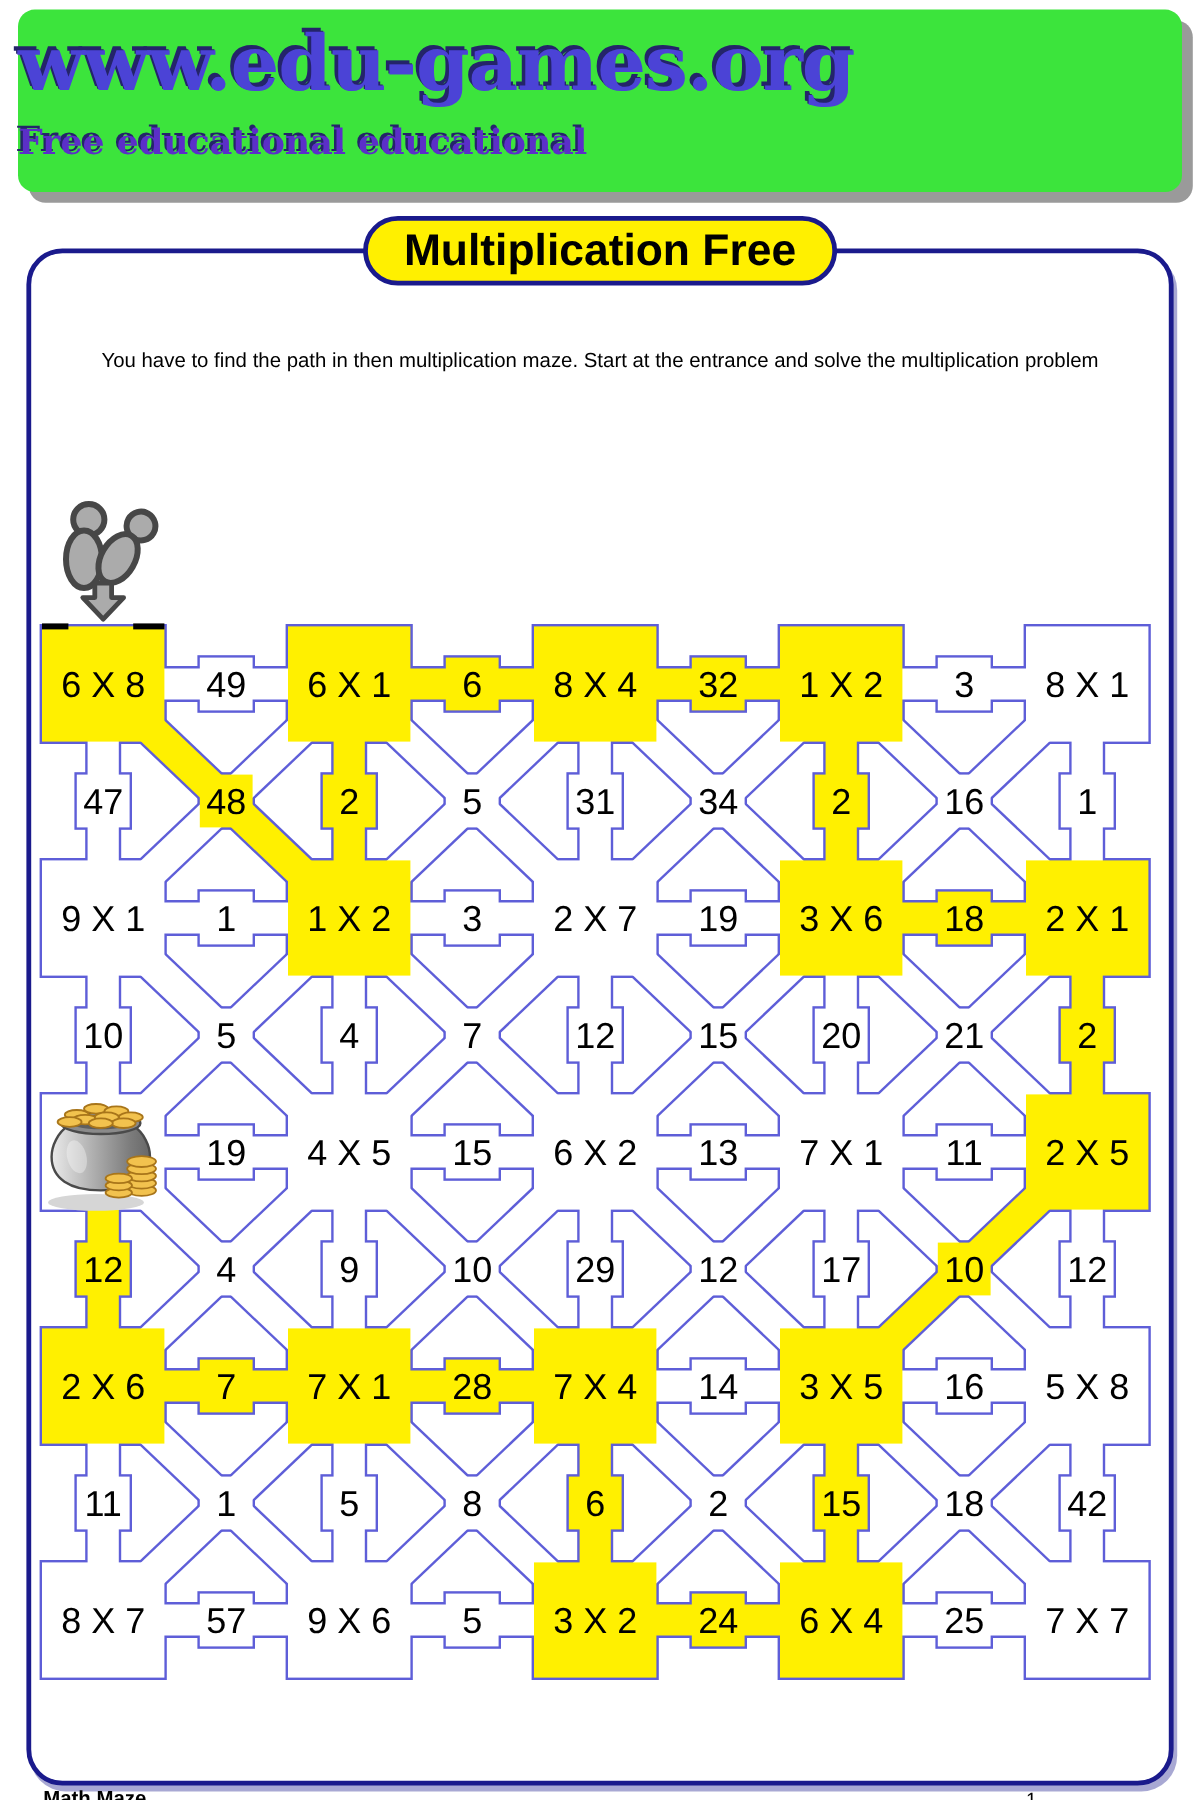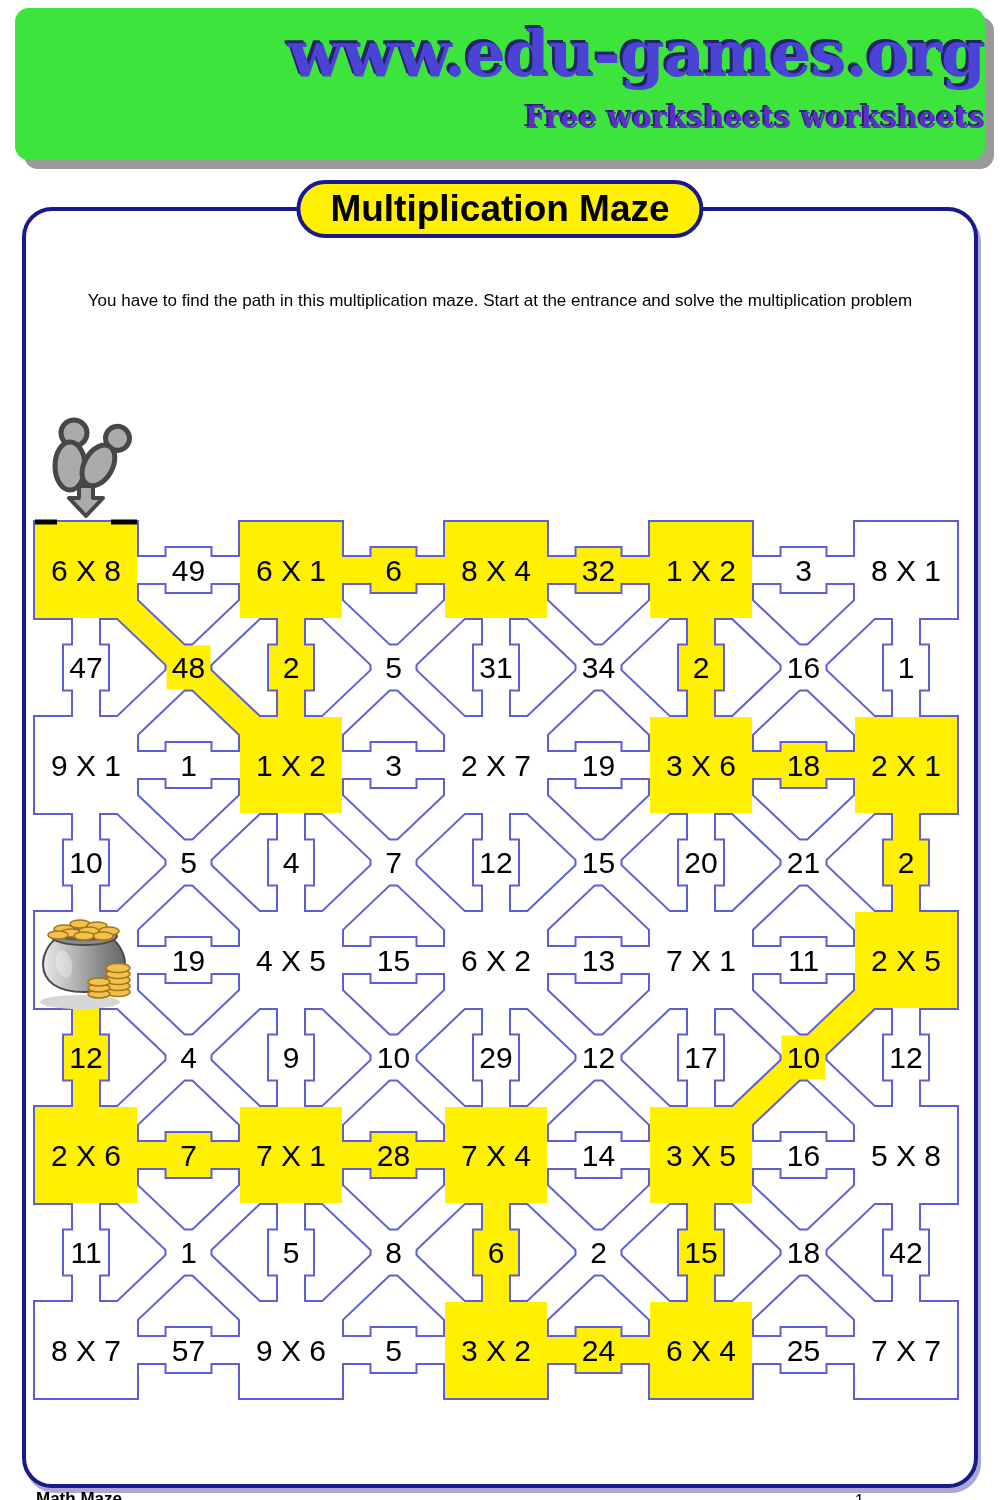--- a/index.html
+++ b/index.html
@@ -4,21 +4,21 @@
 <style>
   * { margin:0; padding:0; box-sizing:border-box; }
   html,body { overflow:hidden; }
   body {
     width:1000px; height:1500px; position:relative; background:#fff;
     font-family:"Liberation Sans", sans-serif;
   }
   .banner {
     position:absolute; left:15px; top:8px; width:970px; height:152px;
     background:var(--banner_green); border-radius:14px;
-    box-shadow:9px 9px 0 #9a9a9a; text-align:right;
+    box-shadow:9px 9px 0 #9a9a9a; text-align:left;
   }
   .banner-title {
     font-family:"DejaVu Serif", serif; font-weight:bold; font-size:64px;
     padding-top:8px; color:var(--banner_title);
     text-shadow:-3px -3px 0 var(--banner_shadow), -1px -1px 0 var(--banner_shadow);
     letter-spacing:-1px;
   }
   .banner-subtitle {
     font-family:"DejaVu Serif", serif; font-weight:bold; font-size:29px;
     margin-top:10px; color:var(--banner_subtitle);
@@ -49,29 +49,29 @@
   }
   .footer-right {
     position:absolute; left:855px; top:1492px; font-size:16px; color:#000; z-index:6;
   }
 </style>
 </head>
 <body>
 
 <div class="banner">
   <div class="banner-title">www.edu-games.org</div>
-  <div class="banner-subtitle">Free worksheets worksheets</div>
+  <div class="banner-subtitle">Free educational educational</div>
 </div>
 
 <div class="worksheet-box"></div>
 
-<div class="title-pill">Multiplication Maze</div>
+<div class="title-pill">Multiplication Free</div>
 
 <div class="instructions">
-  <div>You have to find the path in this multiplication maze. Start at the entrance and solve the multiplication problem</div>
+  <div>You have to find the path in then multiplication maze. Start at the entrance and solve the multiplication problem</div>
 </div>
 
 <svg id="maze-svg" width="1000" height="1120">
     <rect x="33" y="140" width="106" height="100" fill="#5E5ED8"></rect>
     <rect x="164.5" y="166" width="48" height="48" fill="#5E5ED8"></rect>
     <rect x="238" y="140" width="106" height="100" fill="#5E5ED8"></rect>
     <rect x="369.5" y="166" width="48" height="48" fill="#5E5ED8"></rect>
     <rect x="443" y="140" width="106" height="100" fill="#5E5ED8"></rect>
     <rect x="574.5" y="166" width="48" height="48" fill="#5E5ED8"></rect>
     <rect x="648" y="140" width="106" height="100" fill="#5E5ED8"></rect>

